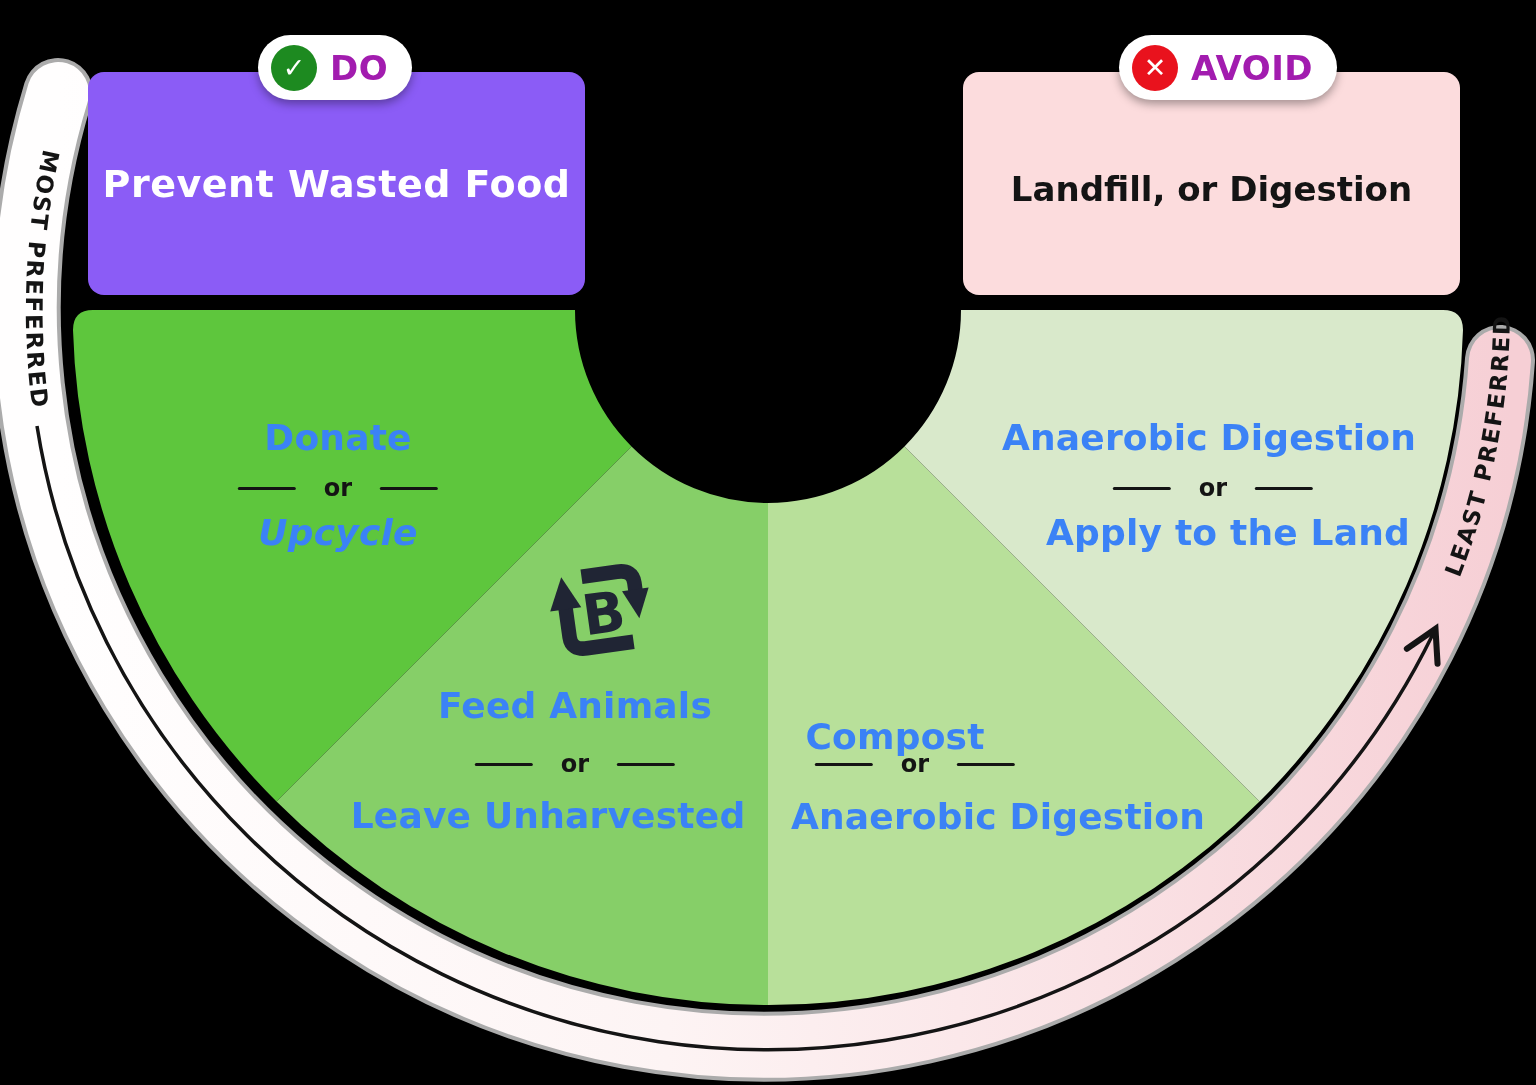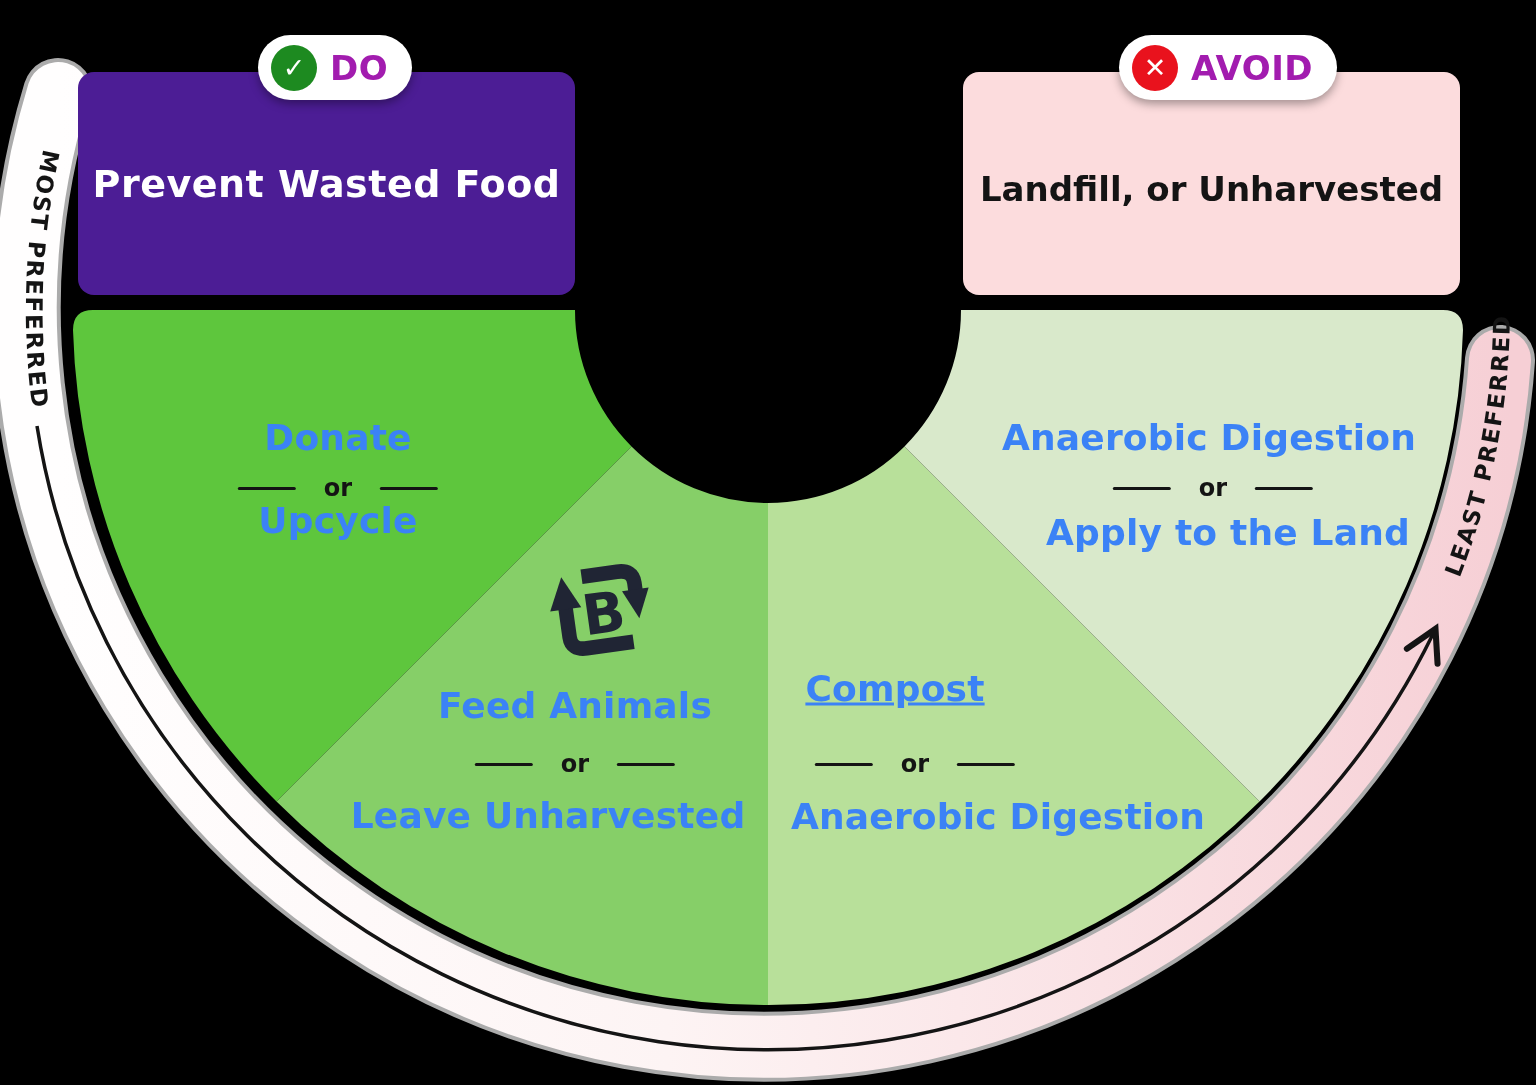--- a/index.html
+++ b/index.html
@@ -3,21 +3,21 @@
 <meta charset="utf-8">
 <style>
   html,body{margin:0;padding:0;background:#000;}
   .canvas{position:relative;width:1536px;height:1085px;background:#000;overflow:hidden;
           font-family:"DejaVu Sans","Liberation Sans",sans-serif;}
   .layer-svg{position:absolute;left:0;top:0;}
 
   
   .panel{position:absolute;top:72px;width:497px;height:223px;border-radius:16px;
          display:flex;align-items:center;justify-content:center;z-index:2;}
-  .panel.do{left:78px;background:#4c1d95;}
+  .panel.do{left:88px;background:#8b5cf6;}
   .panel.avoid{left:963px;background:#FCDCDD;}
   .panel-title{color:#fff;font-size:38px;font-weight:700;letter-spacing:.5px;}
   .panel-title-multi{color:#141414;font-size:34px;font-weight:700;text-align:center;
                      line-height:1.32;padding-top:12px;}
 
   
   .badge{position:absolute;top:35px;height:65px;background:#fff;border-radius:33px;
          display:flex;align-items:center;gap:13px;padding:0 24px 0 13px;z-index:3;
          box-shadow:0 4px 10px rgba(0,0,0,.35);}
   .badge.do{left:258px;}
@@ -82,58 +82,58 @@
   </div>
   <div class="badge do">
     <div class="badge-circle green">
       <span class="badge-glyph">✓</span>
     </div>
     <span class="badge-label">DO</span>
   </div>
 
   <div class="panel avoid">
     <div class="panel-title-multi">
-      <div>Landfill, or Unharvested</div>
+      <div>Landfill, or Digestion</div>
     </div>
   </div>
   <div class="badge avoid">
     <div class="badge-circle red">
       <span class="badge-glyph">✕</span>
     </div>
     <span class="badge-label">AVOID</span>
   </div>
 
   <div class="wlabel" style="left:338px;top:437px;">Donate</div>
   <div class="or-div" style="left:338px;top:488px;">
     <span class="or-line"></span>
     <span class="or-word">or</span>
     <span class="or-line"></span>
   </div>
-  <div class="wlabel" style="left:338px;top:520px;">Upcycle</div>
+  <div class="wlabel" style="left:338px;top:532px;font-style:italic;">Upcycle</div>
 
   <div class="logo-wrap" style="left:602px;top:612px;">
     <svg width="112" height="112" viewBox="0 0 100 100">
       <g transform="rotate(-8 50 50)" stroke="#202534" fill="none" stroke-width="13" stroke-linejoin="round">
         <path d="M74 82 L32 82 Q18 82 18 70 L18 44"></path>
         <path d="M36 18 L68 18 Q82 18 82 30 L82 38"></path>
         <polygon points="4,45 32,45 18,16" fill="#202534" stroke="none"></polygon>
         <polygon points="70,36 94,36 82,62" fill="#202534" stroke="none"></polygon>
         <text x="51" y="53" text-anchor="middle" dominant-baseline="central" stroke="none" fill="#202534" font-size="50" font-weight="900" font-family="DejaVu Sans, Liberation Sans, sans-serif">B</text>
       </g>
     </svg>
   </div>
   <div class="wlabel" style="left:575px;top:705px;">Feed Animals</div>
   <div class="or-div" style="left:575px;top:764px;">
     <span class="or-line"></span>
     <span class="or-word">or</span>
     <span class="or-line"></span>
   </div>
   <div class="wlabel" style="left:548px;top:815px;">Leave Unharvested</div>
 
-  <div class="wlabel" style="left:895px;top:688px;text-decoration:underline;">Compost</div>
+  <div class="wlabel" style="left:895px;top:736px;">Compost</div>
   <div class="or-div" style="left:915px;top:764px;">
     <span class="or-line"></span>
     <span class="or-word">or</span>
     <span class="or-line"></span>
   </div>
   <div class="wlabel" style="left:998px;top:816px;">Anaerobic Digestion</div>
 
   <div class="wlabel" style="left:1209px;top:437px;">Anaerobic Digestion</div>
   <div class="or-div" style="left:1213px;top:488px;">
     <span class="or-line"></span>

